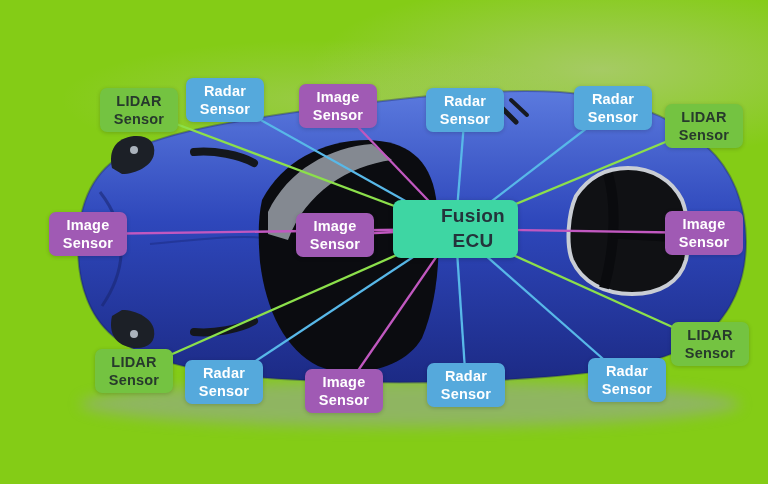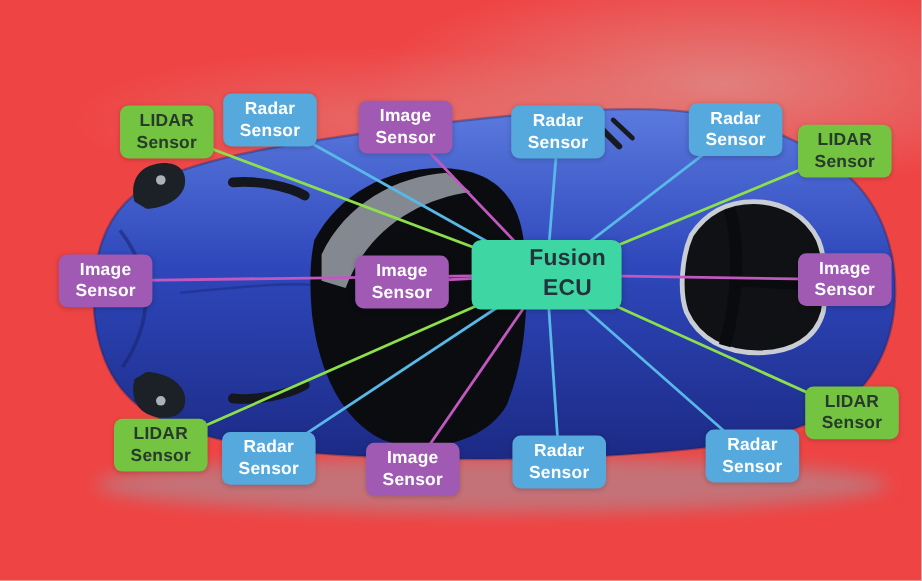--- a/index.html
+++ b/index.html
@@ -1,18 +1,18 @@
 <!DOCTYPE html>
 <html><head>
 <meta charset="utf-8">
 <style>
   html,body{margin:0;padding:0;background:#ffffff;}
   .stage{
     position:relative;width:768px;height:484px;overflow:hidden;
-    background:#ef4444;
+    background:#84cc16;
     font-family:"Liberation Sans", sans-serif;
   }
   .stage svg.layer{position:absolute;left:0;top:0;}
   .sensor-box{
     position:absolute;width:78px;height:44px;border-radius:7px;
     display:flex;align-items:center;justify-content:center;text-align:center;
     font-size:14.5px;font-weight:600;line-height:1.25;letter-spacing:.2px;
     box-shadow:0 1px 4px rgba(0,0,0,.18);
     z-index:3;
   }

